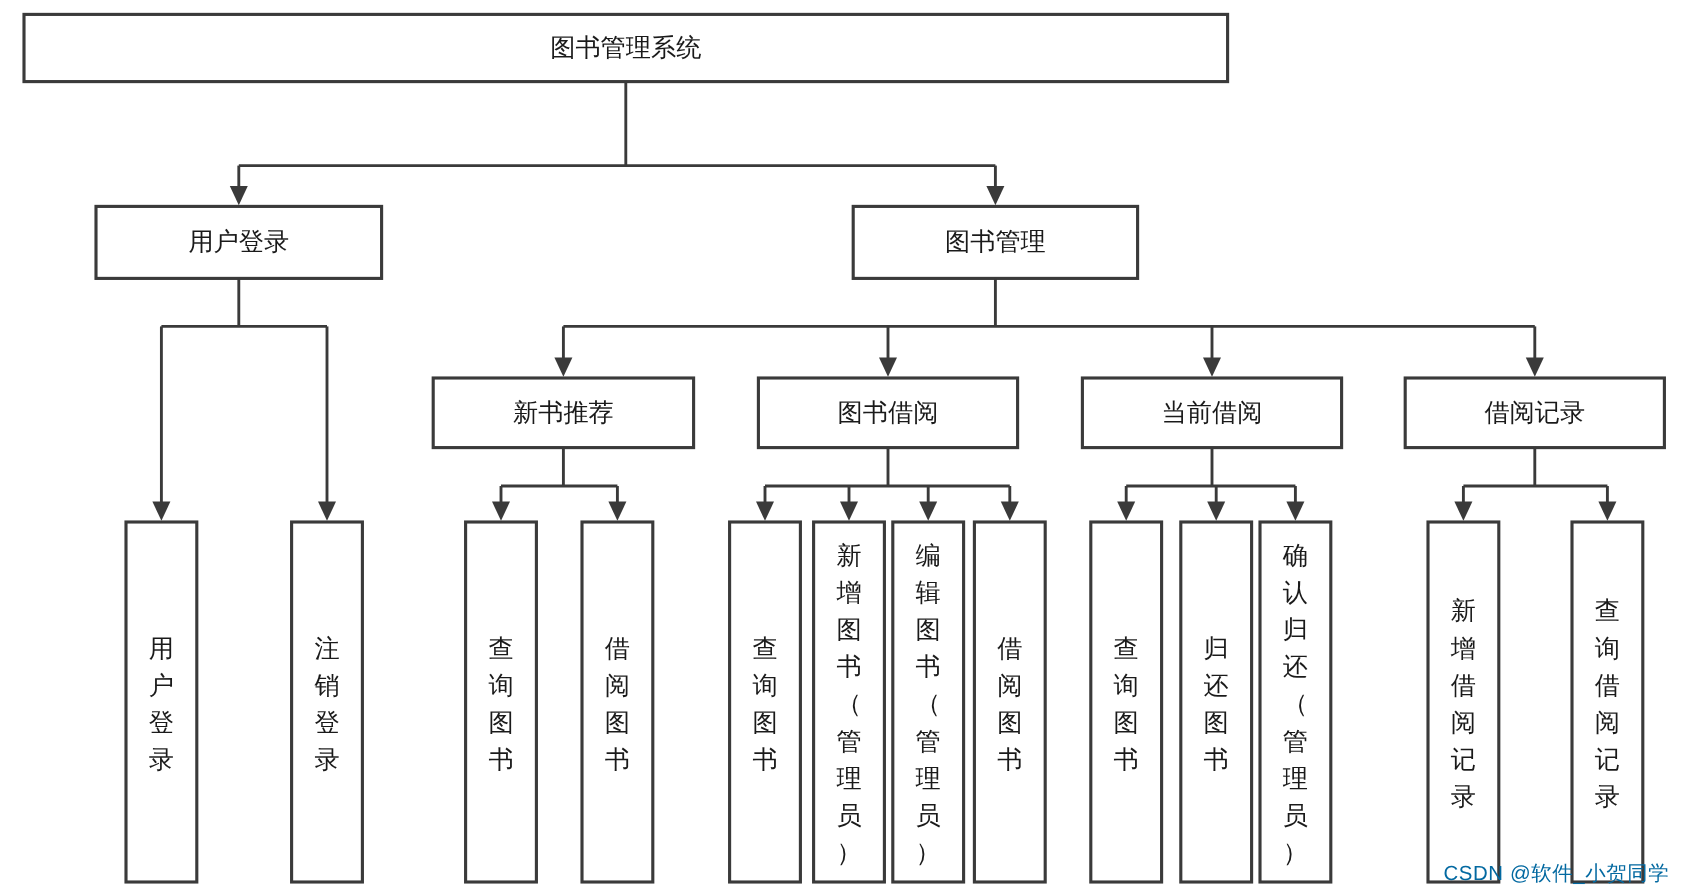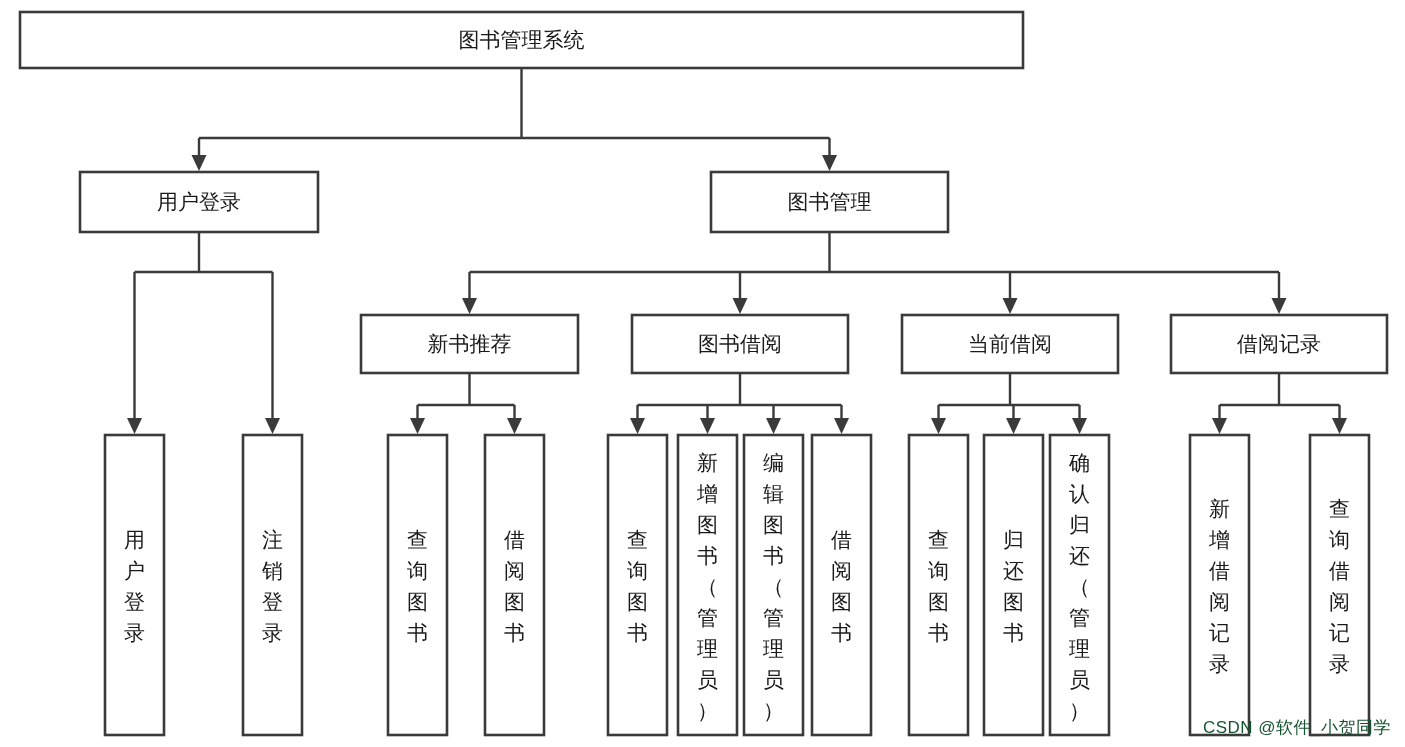--- a/index.html
+++ b/index.html
@@ -54,21 +54,21 @@
     fill: #1a1a1a;
     font-size: 21px;
     text-anchor: middle;
   }
   .watermark {
     position: absolute;
     right: 14px;
     bottom: 8px;
     font-family: "Liberation Sans", "DejaVu Sans", sans-serif;
     font-size: 17px;
-    color: #14532d;
+    color: #0369a1;
     letter-spacing: 0.5px;
     white-space: nowrap;
     user-select: none;
   }
 </style>
 </head>
 <body>
 
 <div id="diagram-root">
 

